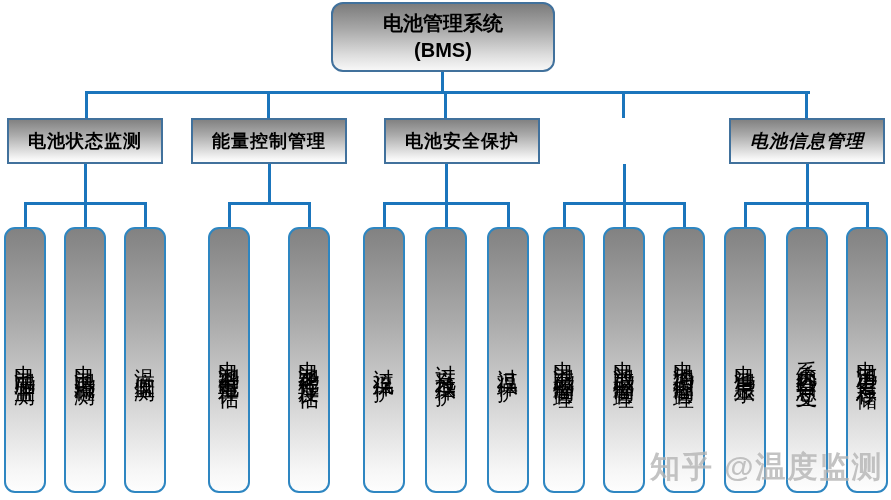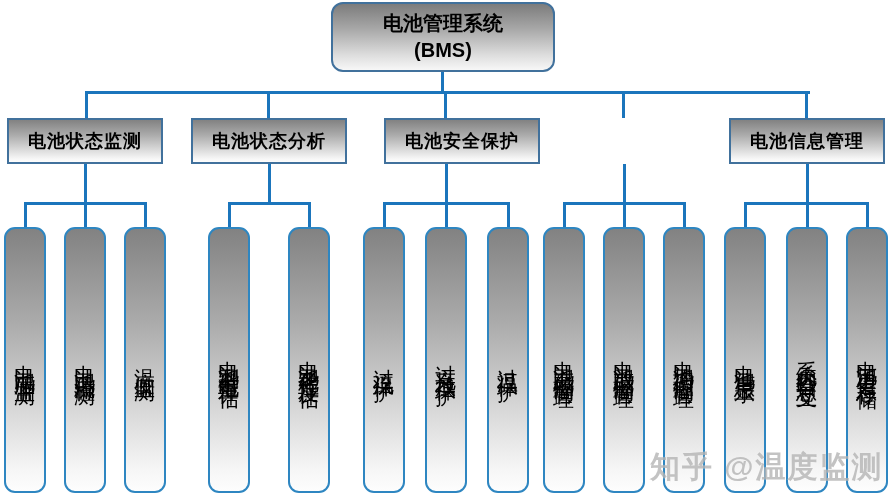--- a/index.html
+++ b/index.html
@@ -116,26 +116,26 @@
 
   <div class="node root">
     <div>电池管理系统</div>
     <div>(BMS)</div>
   </div>
 
   <div class="node branch" style="left:7px;">
     <span>电池状态监测</span>
   </div>
   <div class="node branch" style="left:191px;">
-    <span>电池状态分析</span>
+    <span>能量控制管理</span>
   </div>
   <div class="node branch" style="left:384px;">
     <span>电池安全保护</span>
   </div>
-  <div class="node branch" style="left:729px;">
+  <div class="node branch" style="left:729px;font-style:italic;">
     <span>电池信息管理</span>
   </div>
 
   <div class="node leaf" style="left:4px;">
     <span class="vtext">电池电压监测</span>
   </div>
   <div class="node leaf" style="left:64px;">
     <span class="vtext">电池电流检测</span>
   </div>
   <div class="node leaf" style="left:124px;">

